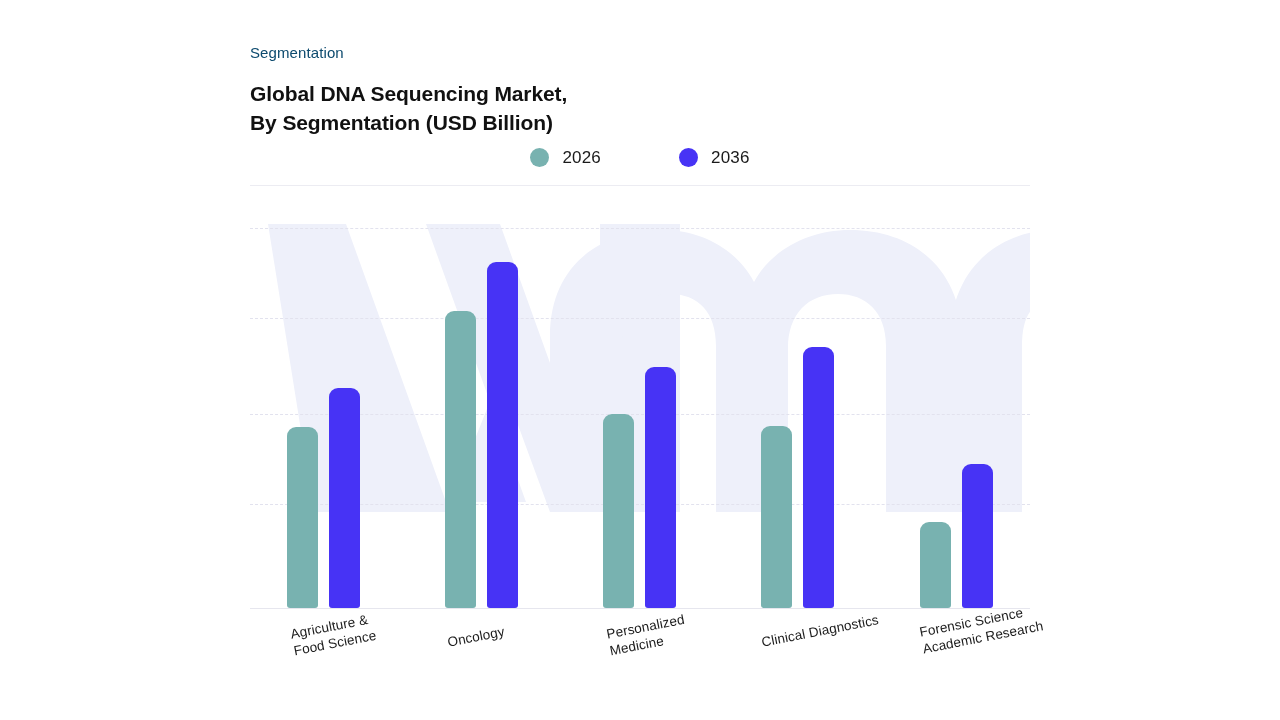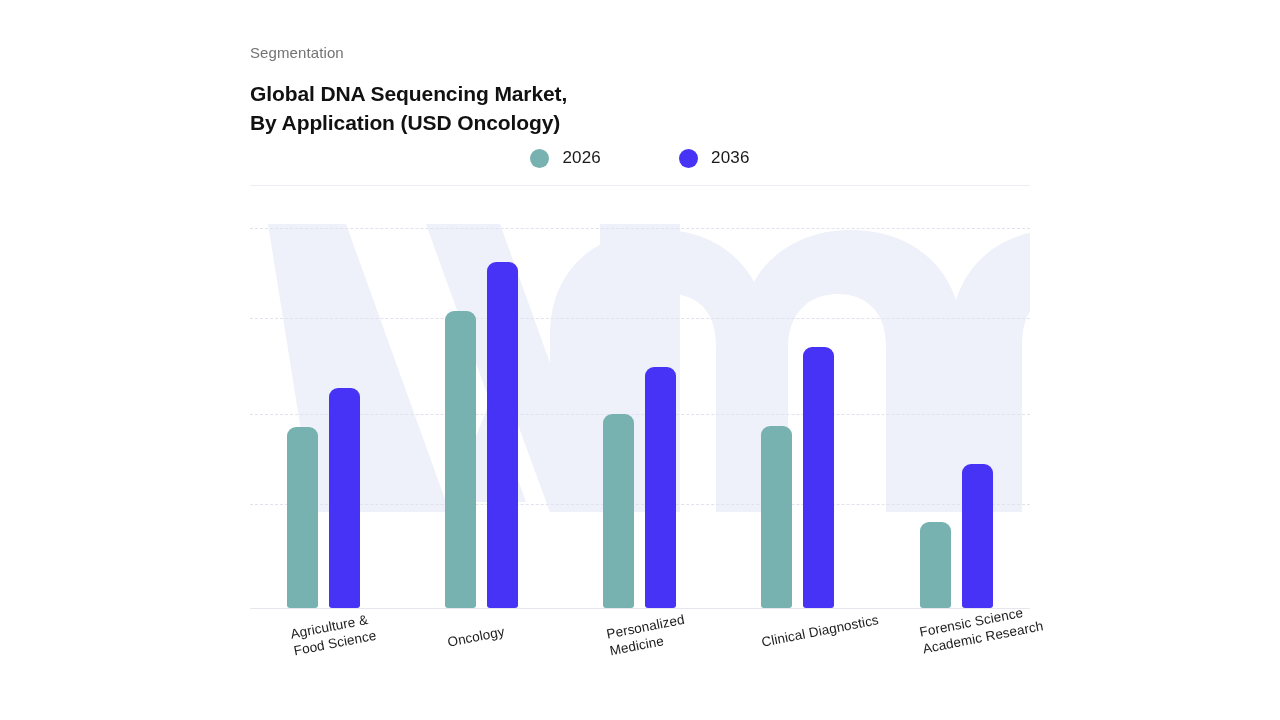--- a/index.html
+++ b/index.html
@@ -26,21 +26,21 @@
   
   .header {
     position: absolute;
     left: 250px;
     top: 44px;
     width: 780px;
     height: 100px;
   }
   .kicker {
     font-size: 15px;
-    color: #737373;
+    color: #0c4a6e;
     letter-spacing: 0.1px;
     font-weight: 400;
     line-height: 18px;
   }
   .title {
     margin-top: 17px;
     font-size: 21px;
     font-weight: bold;
     color: #111111;
     line-height: 29px;
@@ -86,21 +86,20 @@
     left: 250px;
     top: 148px;
     width: 780px;
     display: flex;
     justify-content: center;
     align-items: center;
     gap: 78px;
   }
   .legend-item {
     display: flex;
-    align-items: center;
     gap: 13px;
   }
   .legend-swatch {
     width: 19px;
     height: 19px;
     border-radius: 50%;
     display: block;
   }
   .legend-label {
     font-size: 17px;
@@ -188,21 +187,21 @@
 </style>
 </head>
 <body>
 
 <div class="page">
 
   <div class="header">
     <div class="kicker">Segmentation</div>
     <div class="title">
       <span class="title-line">Global DNA Sequencing Market,</span>
-      <span class="title-line">By Application (USD Oncology)</span>
+      <span class="title-line">By Segmentation (USD Billion)</span>
     </div>
   </div>
 
 
   <div class="legend">
     <div class="legend-item">
       <span class="legend-swatch" style="background:#78b2b0"></span>
       <span class="legend-label">2026</span>
     </div>
     <div class="legend-item">

